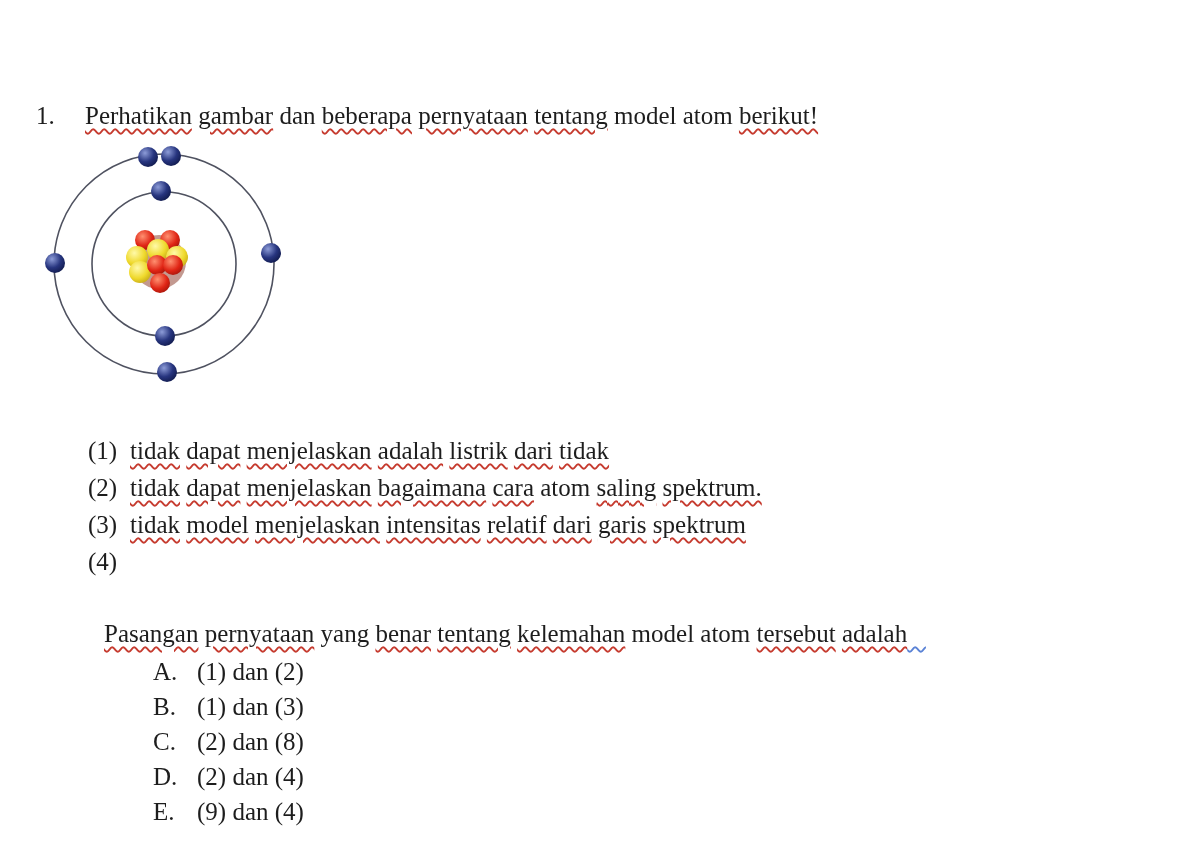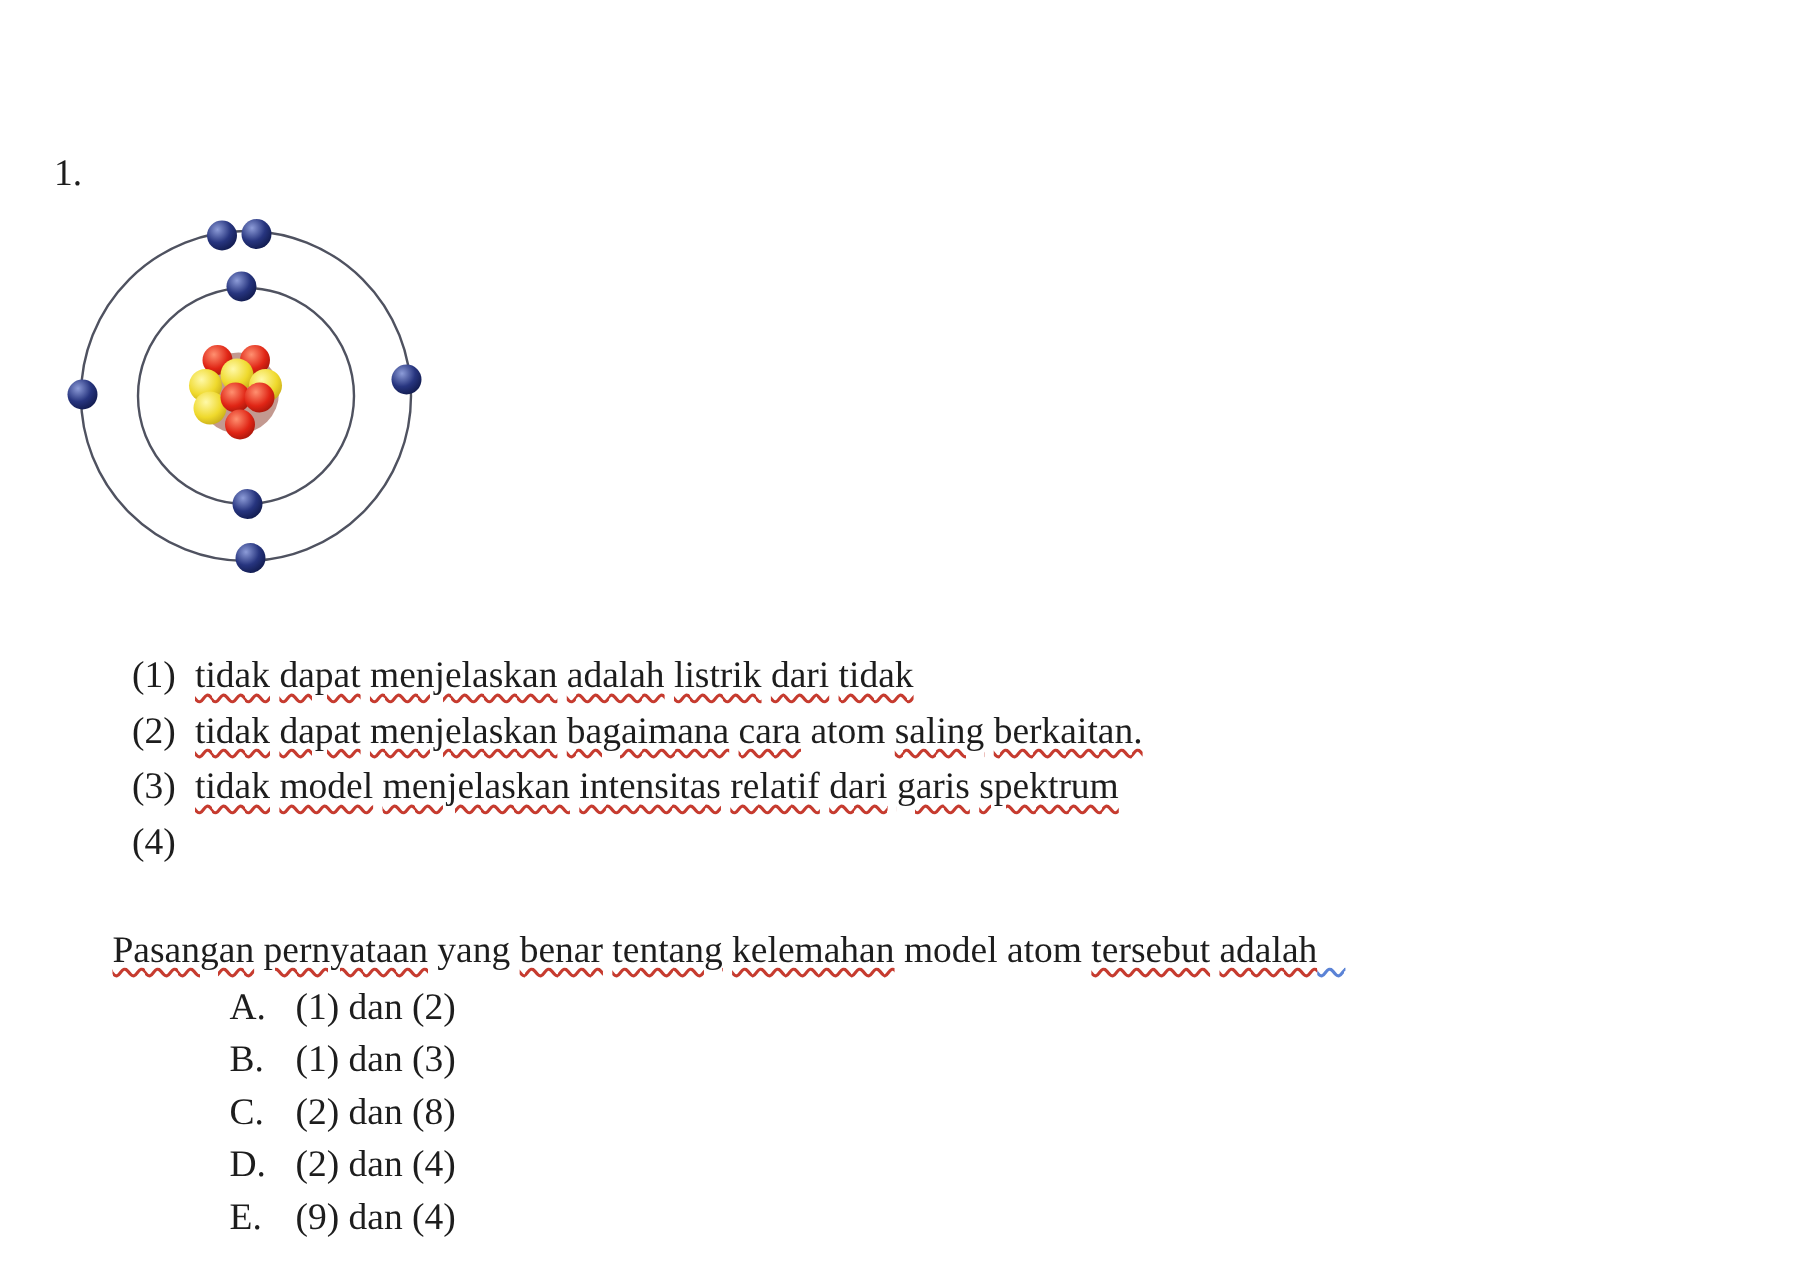--- a/index.html
+++ b/index.html
@@ -34,31 +34,32 @@
 
   #prompt-line { left: 36px; top: 102px; width: 1100px; }
   #prompt-line .marker { width: 49px; }
 
   #atom-figure { left: 38px; top: 143px; width: 258px; height: 242px; }
 
   #statements { left: 88px; top: 437px; }
   #statements .row { height: 37px; }
   #statements .marker { width: 42px; }
 
-  #stem-line { left: 75px; top: 620px; width: 1080px; }
+  #stem-line { left: 104px; top: 620px; width: 1080px; }
 
   #options { left: 153px; top: 658px; }
   #options .row { height: 35px; }
   #options .marker { width: 44px; }
 </style>
 </head>
 <body>
 
 <div class="abs row" id="prompt-line">
   <span class="marker">1.</span>
+  <span><span class="sq-red">Perhatikan</span><span> </span><span class="sq-red">gambar</span><span> dan </span><span class="sq-red">beberapa</span><span> </span><span class="sq-red">pernyataan</span><span> </span><span class="sq-red">tentang</span><span> model atom </span><span class="sq-red">berikut!</span></span>
 </div>
 
 <div class="abs" id="atom-figure">
   <svg width="258" height="242" viewBox="0 0 258 242">
     <defs>
       <radialGradient id="gElec" cx="0.35" cy="0.3" r="0.8">
         <stop offset="0" stop-color="#8d9cd8"></stop>
         <stop offset="0.55" stop-color="#27357f"></stop>
         <stop offset="1" stop-color="#0e1747"></stop>
       </radialGradient>
@@ -103,21 +104,21 @@
   </svg>
 </div>
 
 <div class="abs" id="statements">
   <div class="row">
     <span class="marker">(1)</span>
     <span><span class="sq-red">tidak</span><span> </span><span class="sq-red">dapat</span><span> </span><span class="sq-red">menjelaskan</span><span> </span><span class="sq-red">adalah</span><span> </span><span class="sq-red">listrik</span><span> </span><span class="sq-red">dari</span><span> </span><span class="sq-red">tidak</span></span>
   </div>
   <div class="row">
     <span class="marker">(2)</span>
-    <span><span class="sq-red">tidak</span><span> </span><span class="sq-red">dapat</span><span> </span><span class="sq-red">menjelaskan</span><span> </span><span class="sq-red">bagaimana</span><span> </span><span class="sq-red">cara</span><span> atom </span><span class="sq-red">saling</span><span> </span><span class="sq-red">berkaitan.</span></span>
+    <span><span class="sq-red">tidak</span><span> </span><span class="sq-red">dapat</span><span> </span><span class="sq-red">menjelaskan</span><span> </span><span class="sq-red">bagaimana</span><span> </span><span class="sq-red">cara</span><span> atom </span><span class="sq-red">saling</span><span> </span><span class="sq-red">spektrum.</span></span>
   </div>
   <div class="row">
     <span class="marker">(3)</span>
     <span><span class="sq-red">tidak</span><span> </span><span class="sq-red">model</span><span> </span><span class="sq-red">menjelaskan</span><span> </span><span class="sq-red">intensitas</span><span> </span><span class="sq-red">relatif</span><span> </span><span class="sq-red">dari</span><span> </span><span class="sq-red">garis</span><span> </span><span class="sq-red">spektrum</span></span>
   </div>
   <div class="row">
     <span class="marker">(4)</span>
   </div>
 </div>
 

